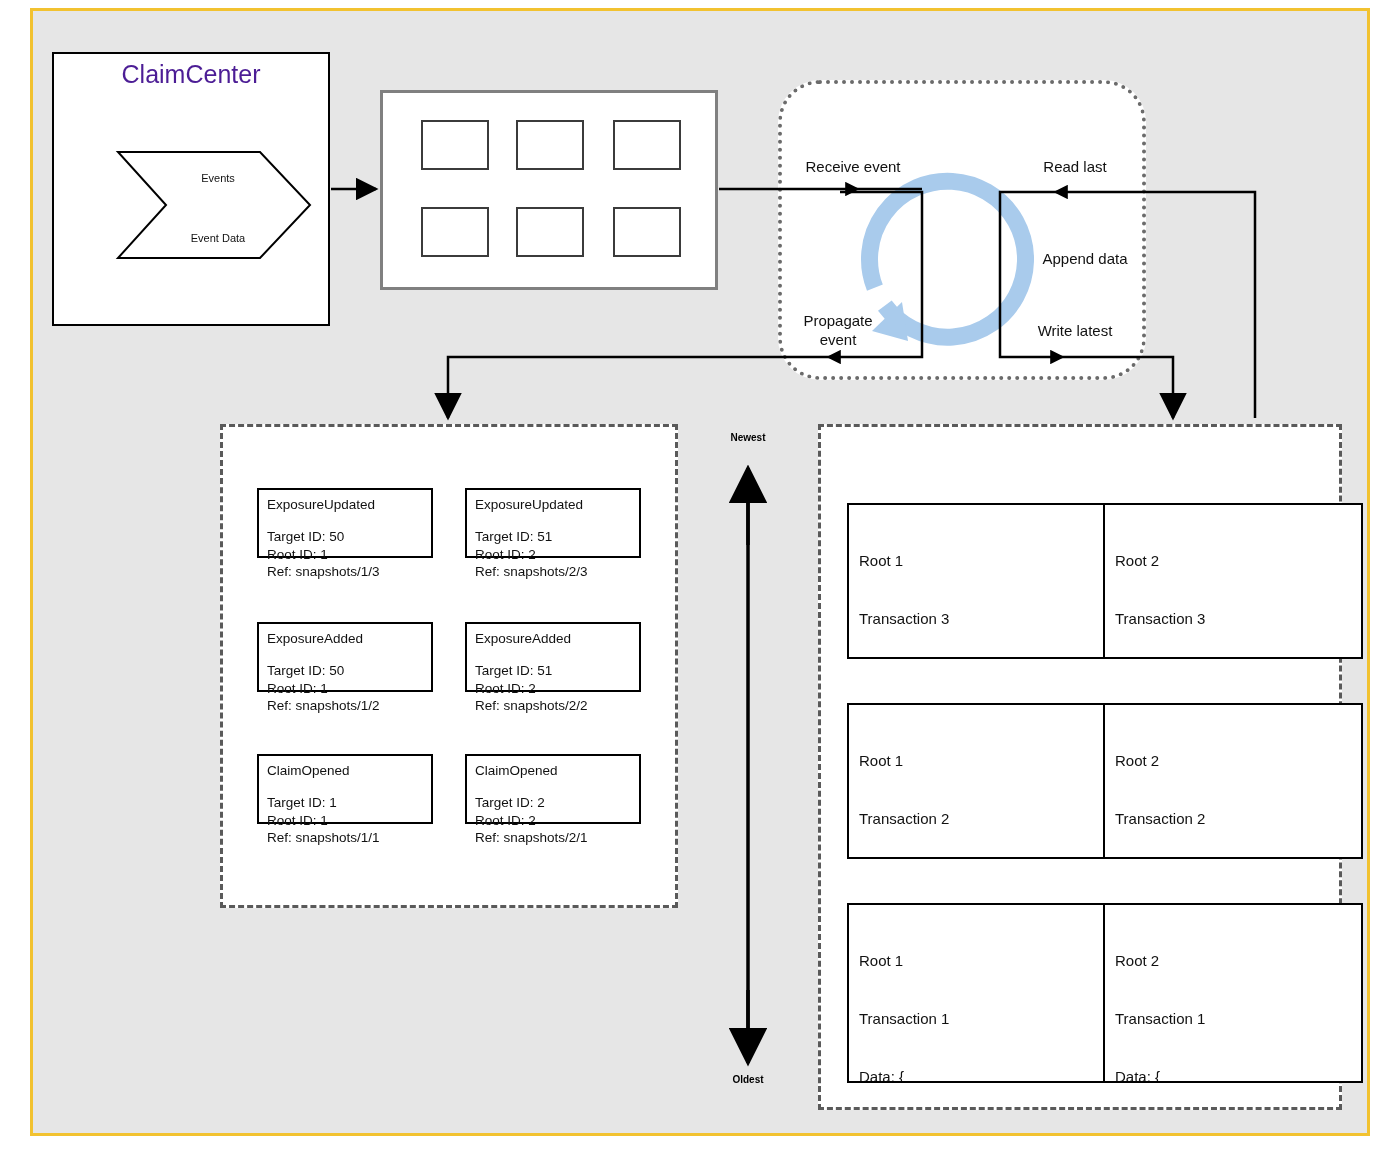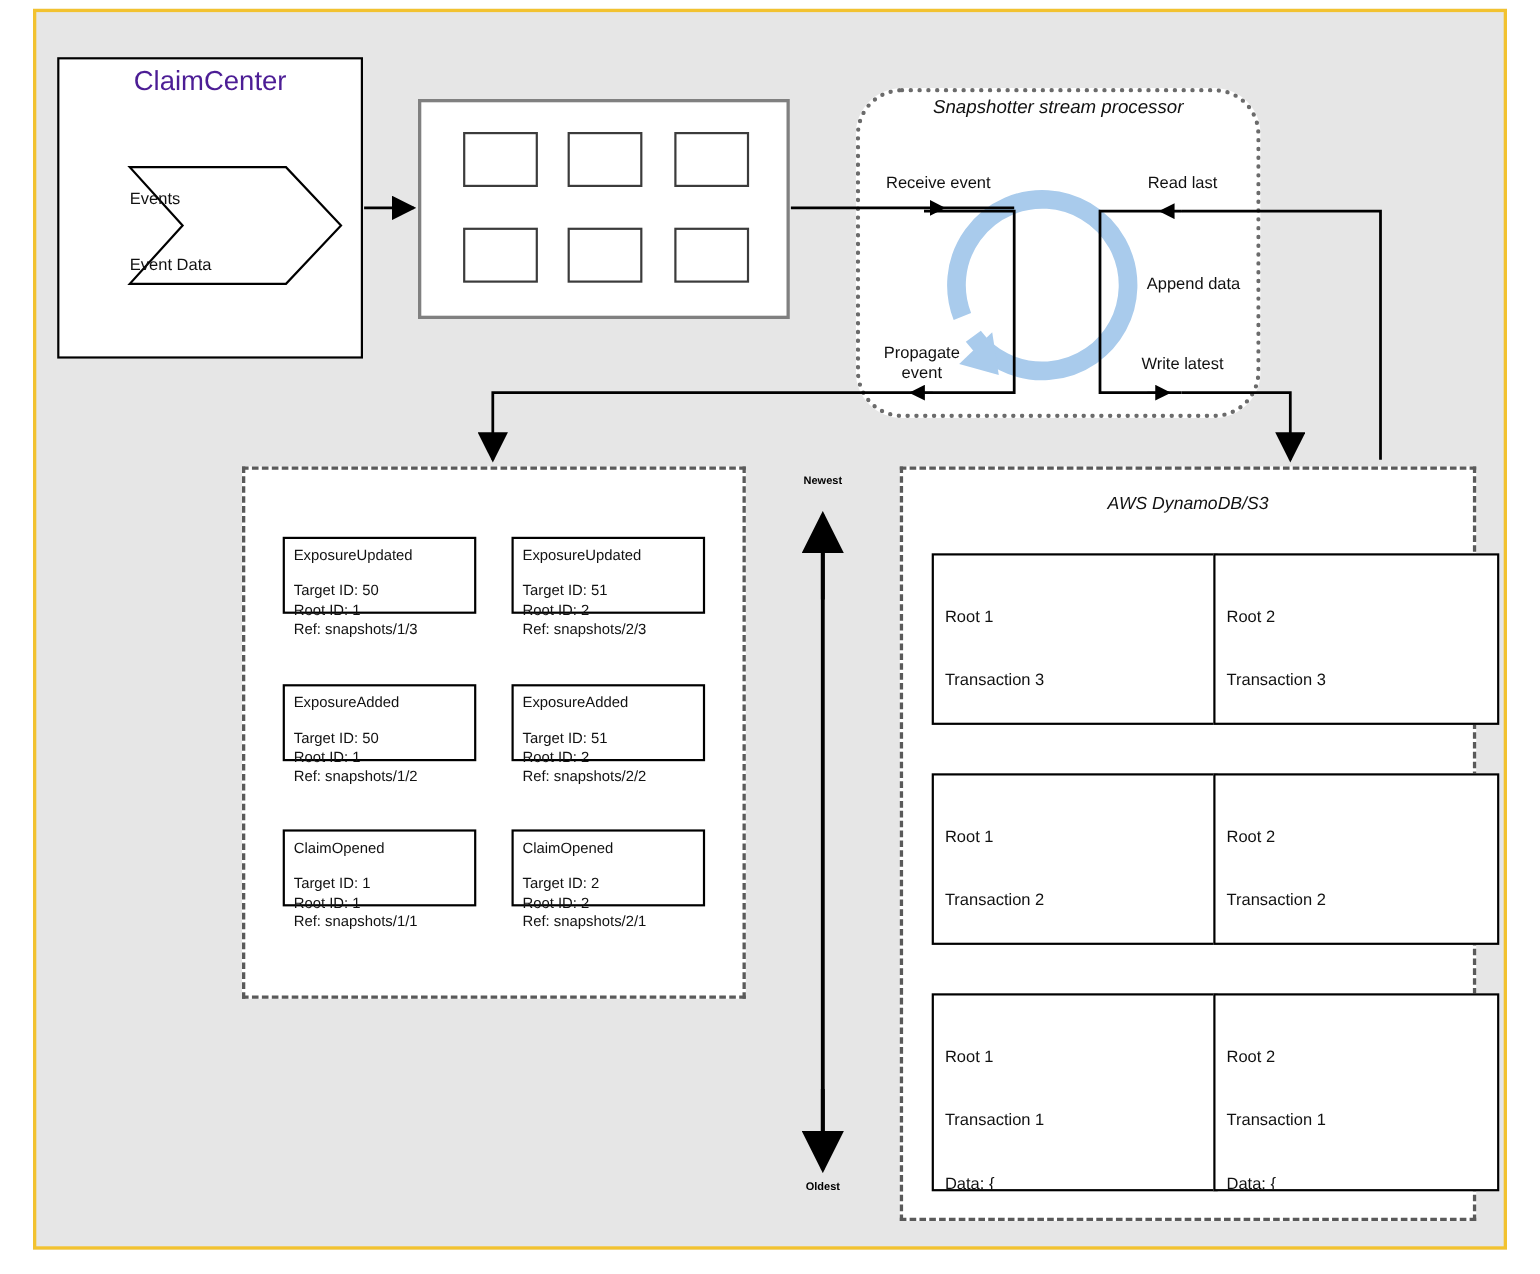--- a/index.html
+++ b/index.html
@@ -37,22 +37,22 @@
   }
   .claimcenter-title {
     left: 52px; top: 60px;
     width: 278px;
     text-align: center;
     font-size: 25px;
     color: #4c1d95;
   }
   .chevron-label {
     width: 200px;
-    text-align: left;
-    font-size: 15px;
+    text-align: center;
+    font-size: 11px;
     color: #111;
   }
   .chev-events { left: 118px; top: 172px; }
   .chev-eventdata { left: 118px; top: 232px; }
 
   
   .grid-box {
     left: 380px; top: 90px;
     width: 338px; height: 200px;
     background: #ffffff;
@@ -189,21 +189,20 @@
 
   <div class="grid-box abs"></div>
   <div class="grid-cell abs" style="left:421px; top:120px;"></div>
   <div class="grid-cell abs" style="left:516px; top:120px;"></div>
   <div class="grid-cell abs" style="left:613px; top:120px;"></div>
   <div class="grid-cell abs" style="left:421px; top:207px;"></div>
   <div class="grid-cell abs" style="left:516px; top:207px;"></div>
   <div class="grid-cell abs" style="left:613px; top:207px;"></div>
 
   <div class="processor abs"></div>
-  <div class="processor-title abs">Snapshotter stream processor</div>
 
   <svg class="overlay">
     <g>
       <path d="M 888,311
                A 78,78 0 1 1 903,325" fill="none" stroke="#a9cbec" stroke-width="17" stroke-linecap="butt" transform="rotate(18 955 258)"></path>
       <polygon points="902,302 872,331 908,341" fill="#a9cbec"></polygon>
     </g>
   </svg>
 
   <div class="proc-label abs lbl-receive">Receive event</div>
@@ -251,21 +250,20 @@
     <div class="ev-type">ClaimOpened</div>
     <div>Target ID: 2</div>
     <div>Root ID: 2</div>
     <div>Ref: snapshots/2/1</div>
   </div>
 
   <div class="tl-label abs tl-newest">Newest</div>
   <div class="tl-label abs tl-oldest">Oldest</div>
 
   <div class="dynamo-panel abs"></div>
-  <div class="dynamo-title abs">AWS DynamoDB/S3</div>
 
   <div class="snap-card abs" style="left:847px; top:503px;">
     <div>Root 1</div>
     <div>Transaction 3</div>
     <div>Data: {
     "claimNumber": "0023",
     "state": "open"
     "exposures": {
       "50": {
          "claimOrder": 1,

